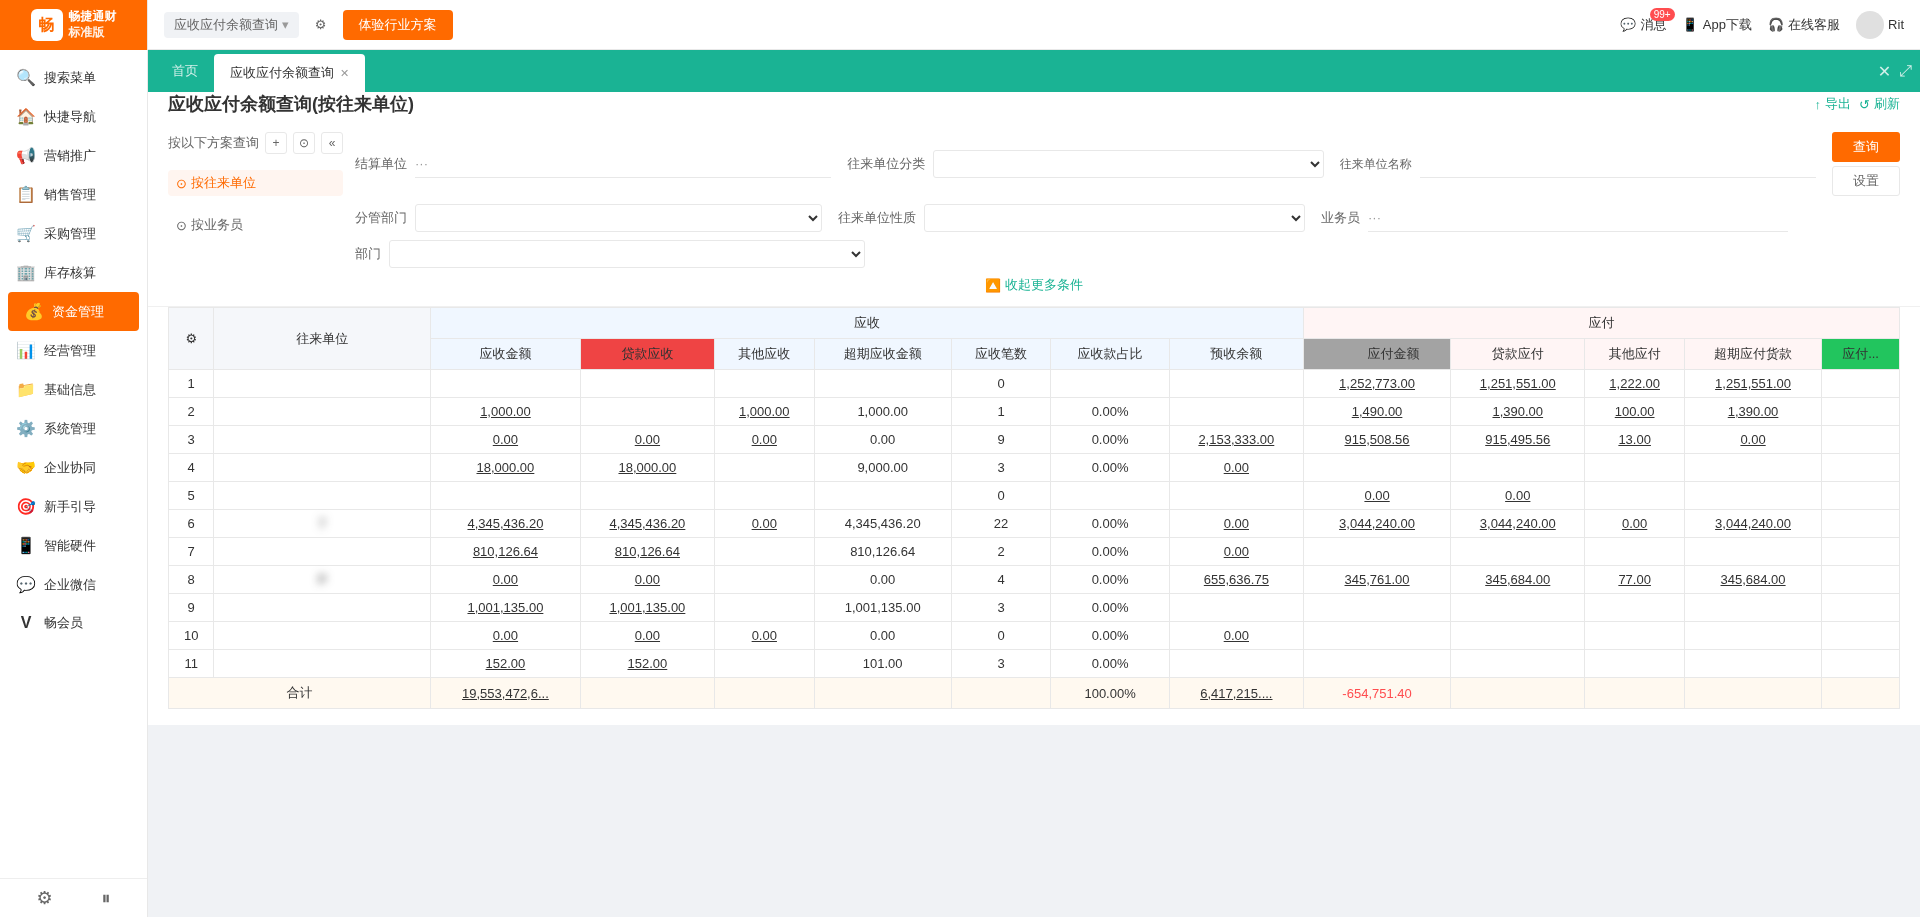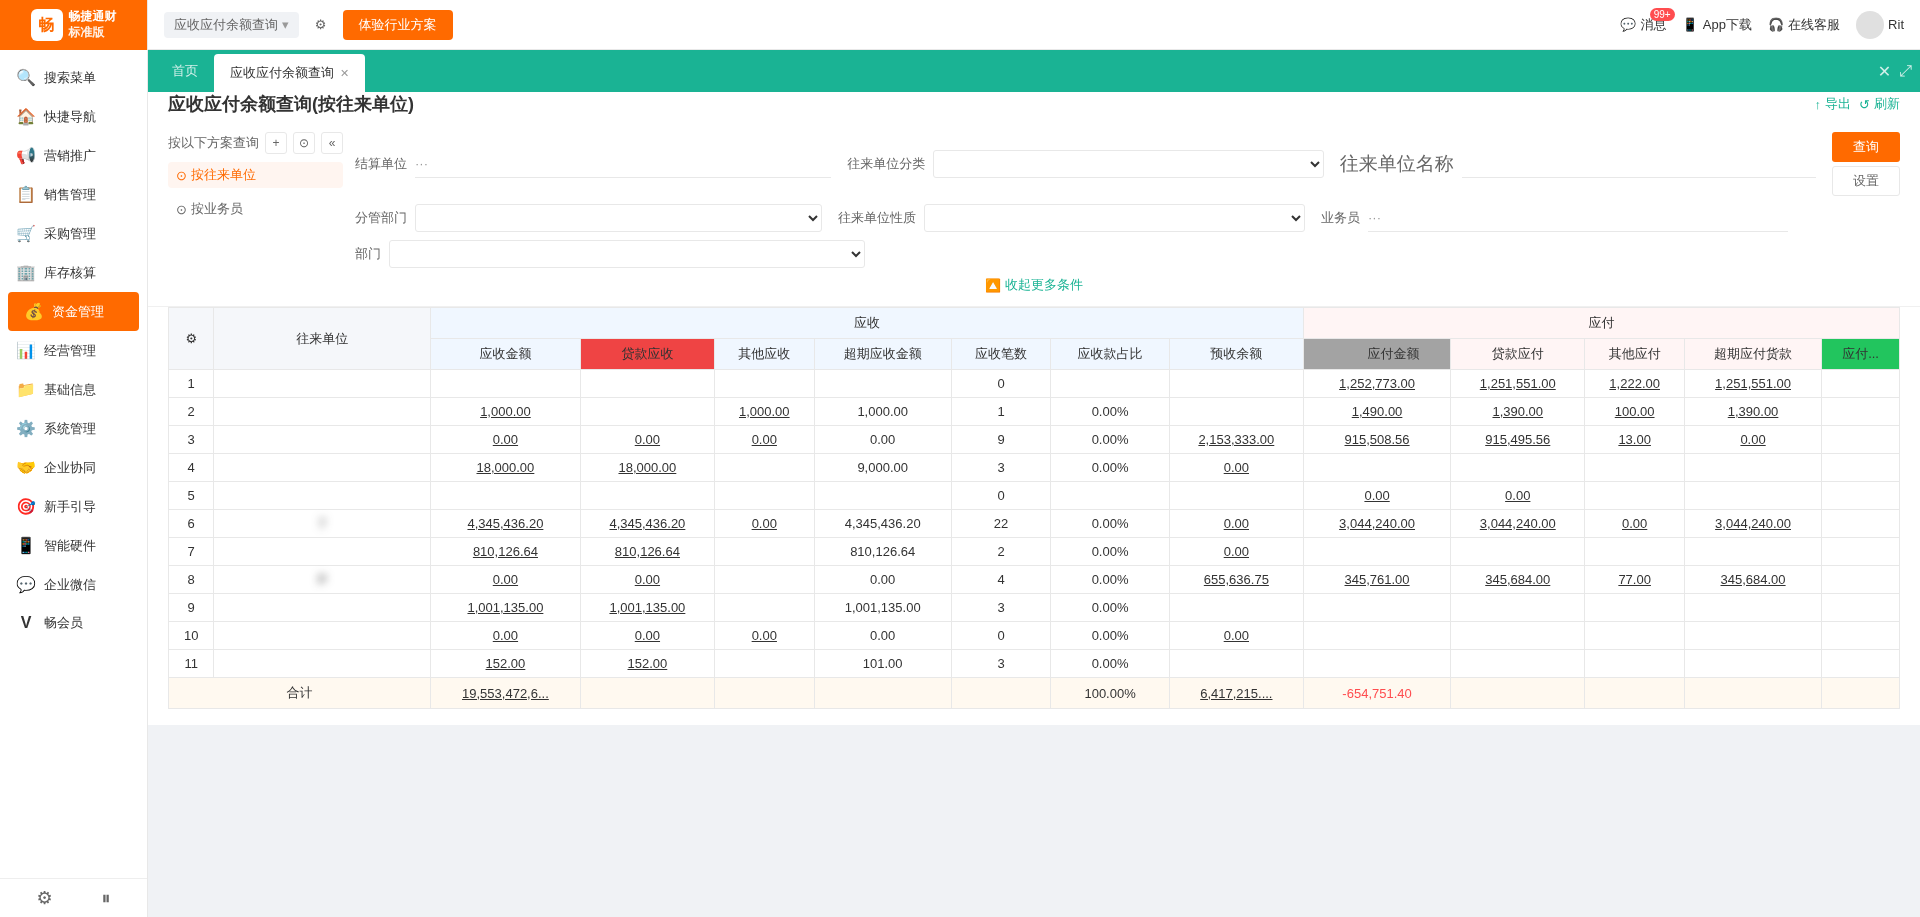--- a/index.html
+++ b/index.html
@@ -220,21 +220,21 @@
           <div class="action-btn">
             <span>↺</span>
             <span>刷新</span>
           </div>
         </div>
       </div>
 
       <div class="search-panel">
         <div style="display:flex;align-items:flex-start;gap:12px;">
 
-          <div style="display:flex;flex-direction:column;gap:8px;flex-shrink:0;">
+          <div style="display:flex;flex-direction:column;gap:16px;flex-shrink:0;">
             <div style="display:flex;align-items:center;gap:6px;">
               <span style="color:#666;font-size:13px;white-space:nowrap;">按以下方案查询</span>
               <span class="search-icon-btn">+</span>
               <span class="search-icon-btn">⊙</span>
               <span class="search-icon-btn">«</span>
             </div>
             <div class="scheme-active">
               <span style="color:#ff6a00;">⊙</span>
               <span>按往来单位</span>
             </div>
@@ -253,21 +253,21 @@
                   <span style="color:#999;">···</span>
                 </div>
               </div>
               <div style="display:flex;align-items:center;gap:8px;flex:1;">
                 <span style="color:#666;font-size:13px;white-space:nowrap;">往来单位分类</span>
                 <select class="filter-select">
                   <option></option>
                 </select>
               </div>
               <div style="display:flex;align-items:center;gap:8px;flex:1;">
-                <span style="color:#666;font-size:19px;white-space:nowrap;">往来单位名称</span>
+                <span style="color:#666;font-size:12px;white-space:nowrap;">往来单位名称</span>
                 <input class="filter-input" type="text" style="">
               </div>
               <div style="display:flex;flex-direction:column;gap:4px;">
                 <button class="query-btn">查询</button>
                 <button class="settings-btn">设置</button>
               </div>
             </div>
 
             <div style="display:flex;align-items:center;gap:16px;margin-bottom:8px;">
               <div style="display:flex;align-items:center;gap:8px;flex:1;">

